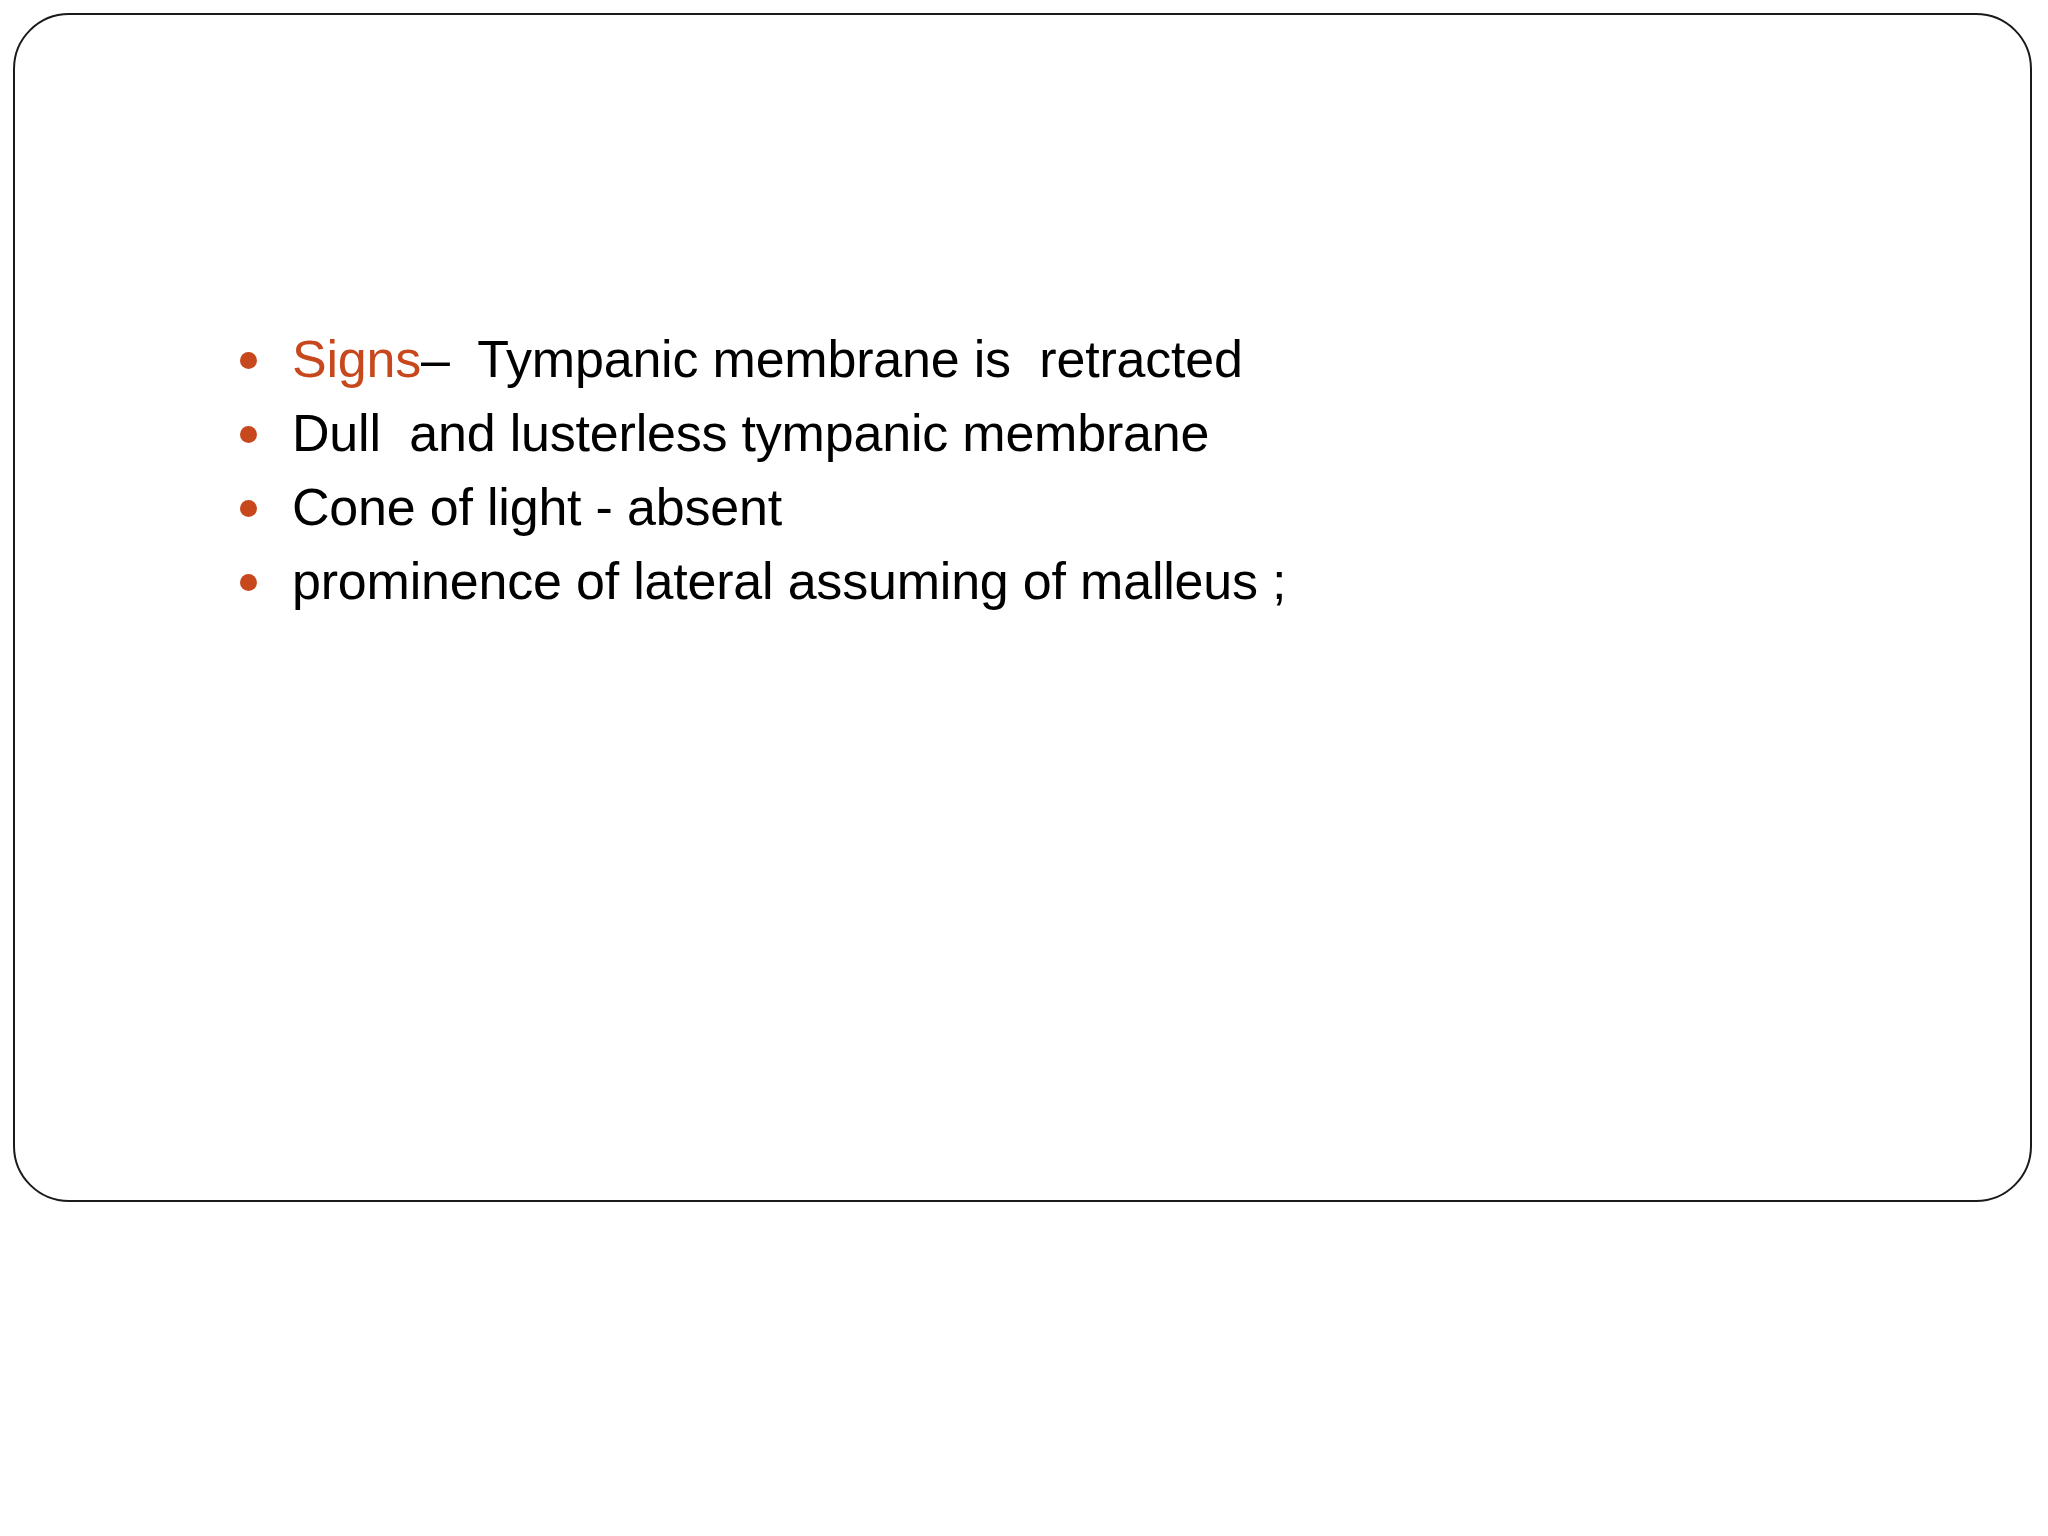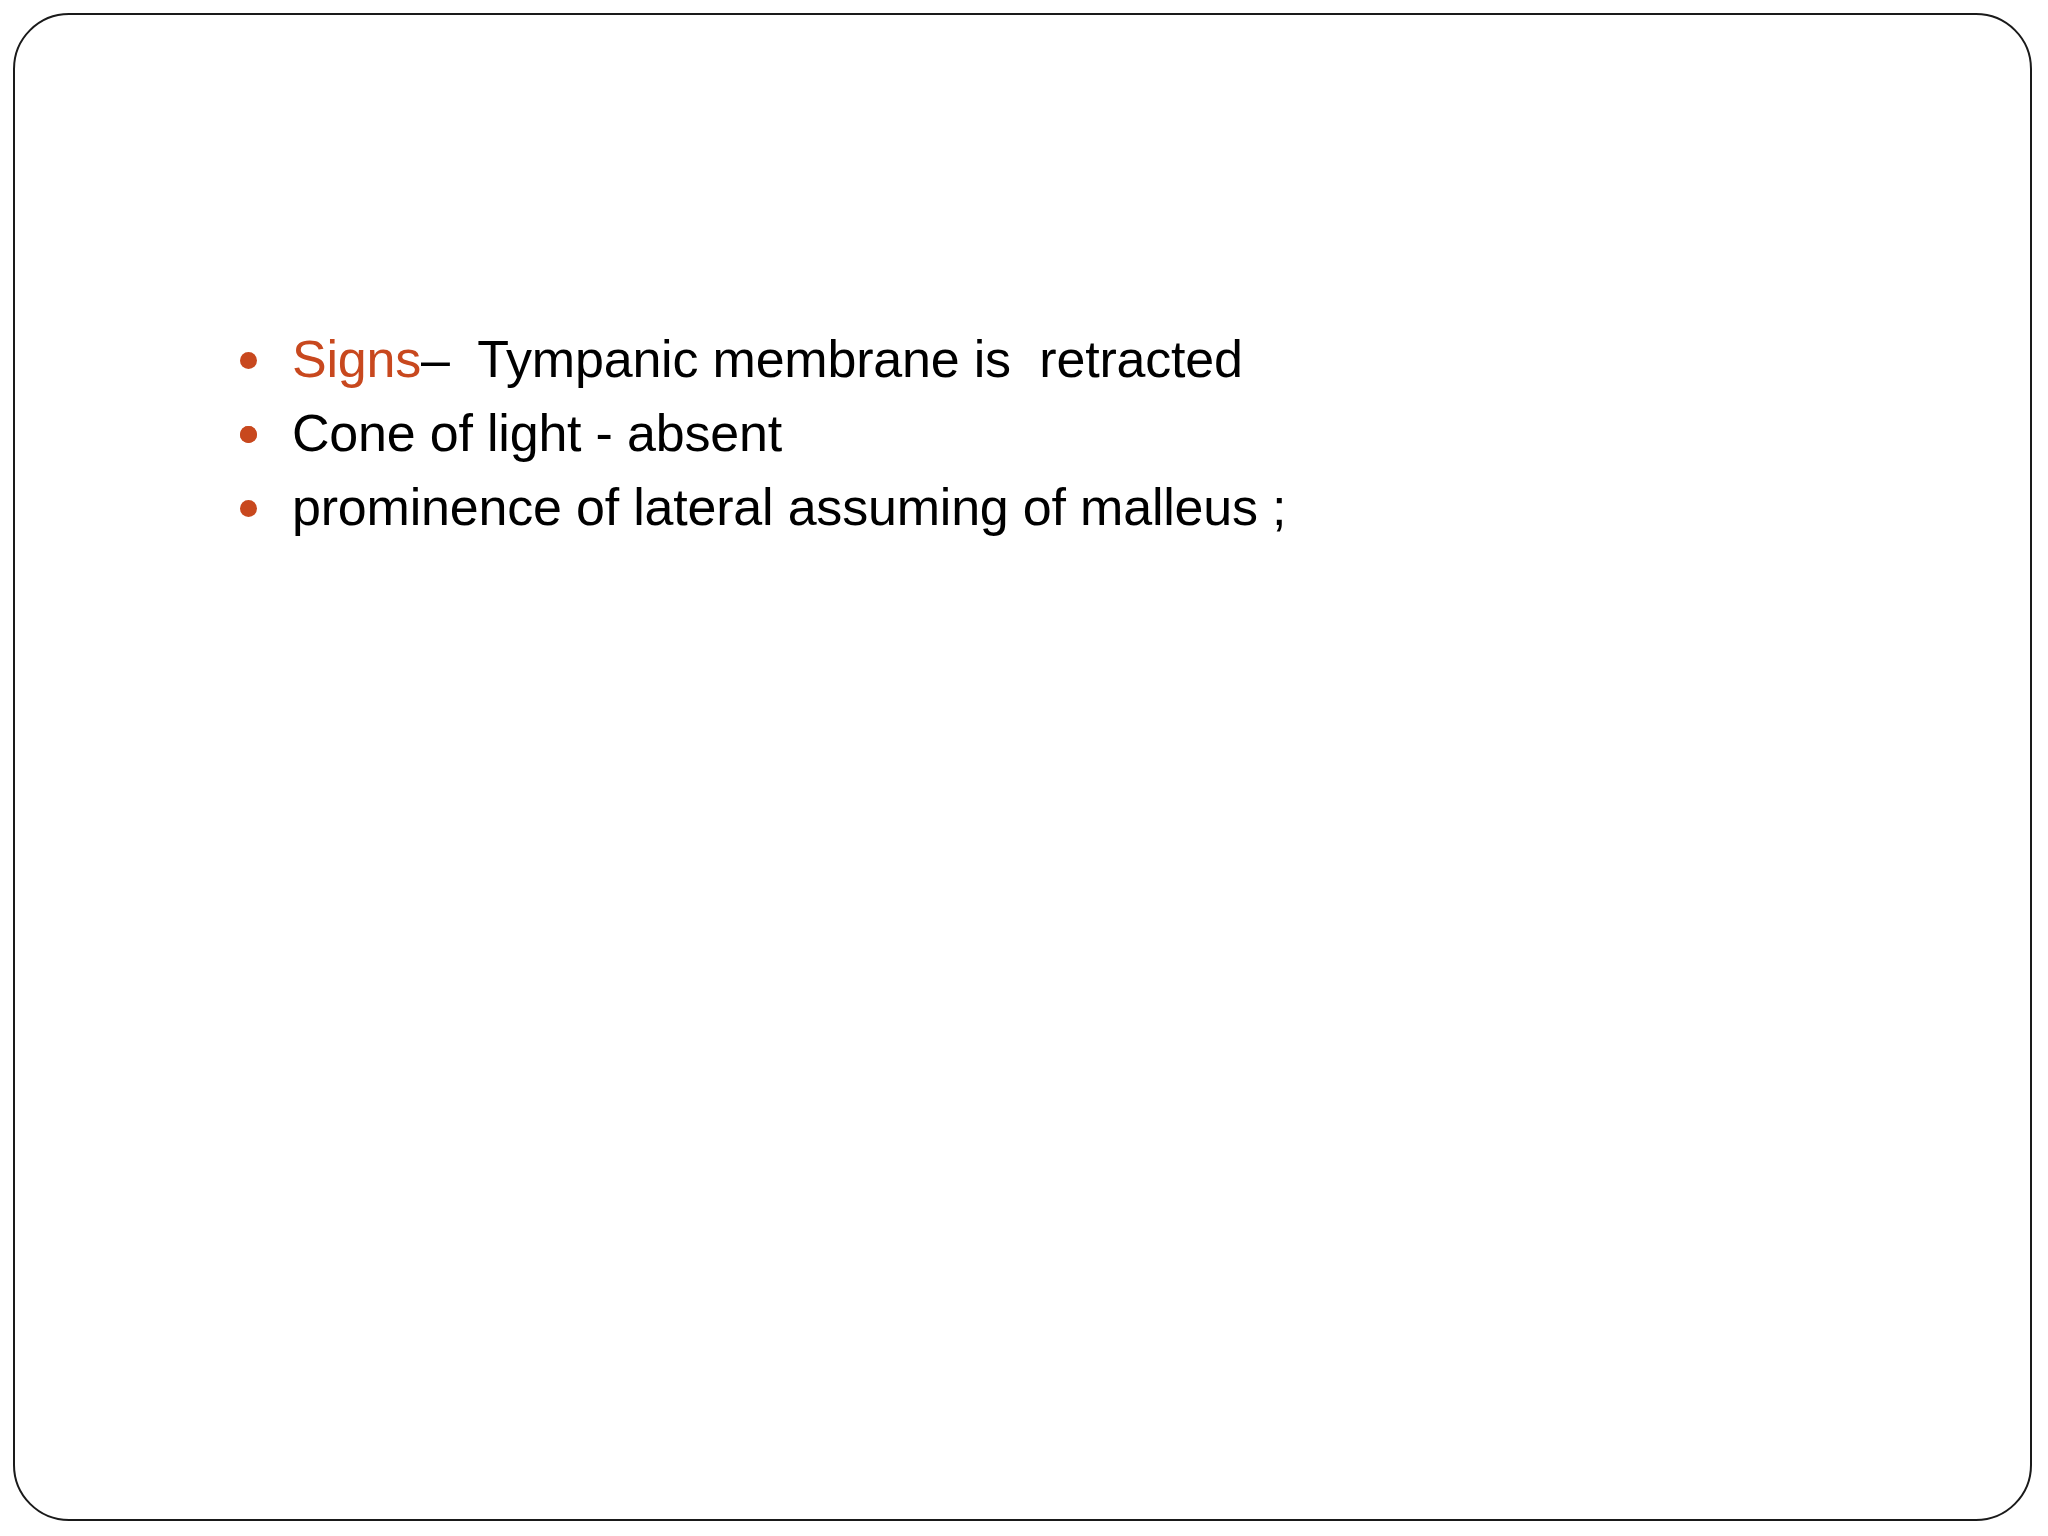--- a/index.html
+++ b/index.html
@@ -14,21 +14,21 @@
     overflow: hidden;
     font-family: "Liberation Sans", sans-serif;
   }
 
   
   .slide {
     position: absolute;
     left: 13px;
     top: 13px;
     width: 2019px;
-    height: 1508px;
+    height: 1189px;
     box-sizing: border-box;
     border: 2px solid #1a1a1a;
     border-radius: 56px;
     background: #ffffff;
   }
 
   
   .content {
     position: absolute;
     left: 215px;
@@ -80,20 +80,21 @@
   <div class="content">
     <ul class="bullets">
 
       <li class="bullet-item">
         <span class="dot"></span>
         <span class="lead-word">Signs</span><span class="bullet-text">–  Tympanic membrane is  retracted</span>
       </li>
 
       <li class="bullet-item">
         <span class="dot"></span>
+        <span class="bullet-text">Dull  and lusterless tympanic membrane</span>
       </li>
 
       <li class="bullet-item">
         <span class="dot"></span>
         <span class="bullet-text">Cone of light - absent</span>
       </li>
 
 
       <li class="bullet-item">
         <span class="dot"></span>

